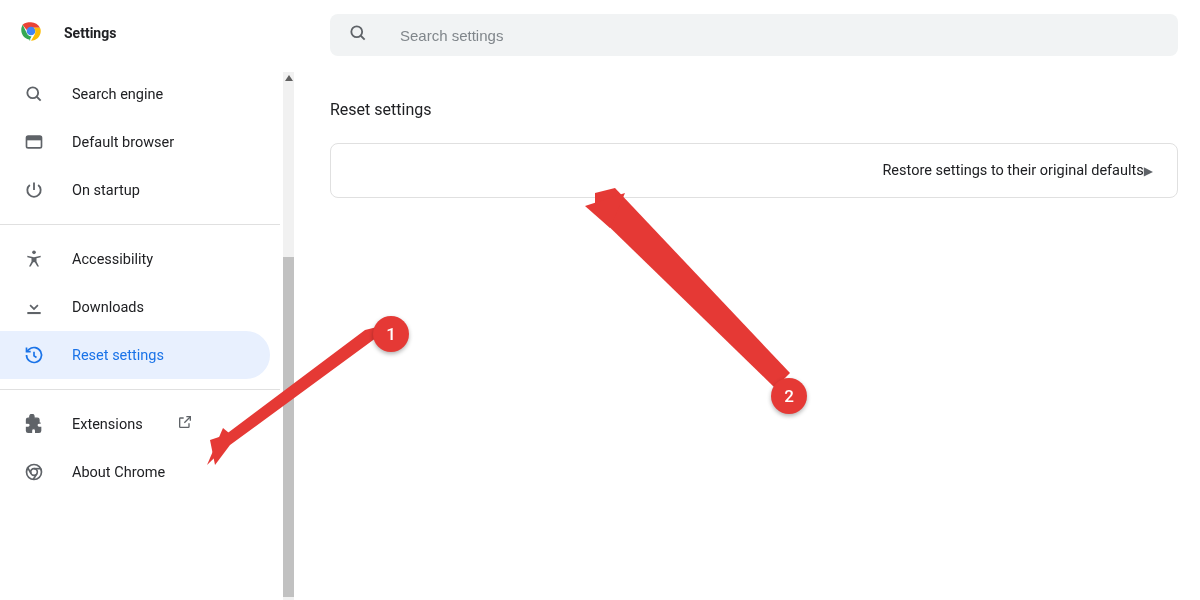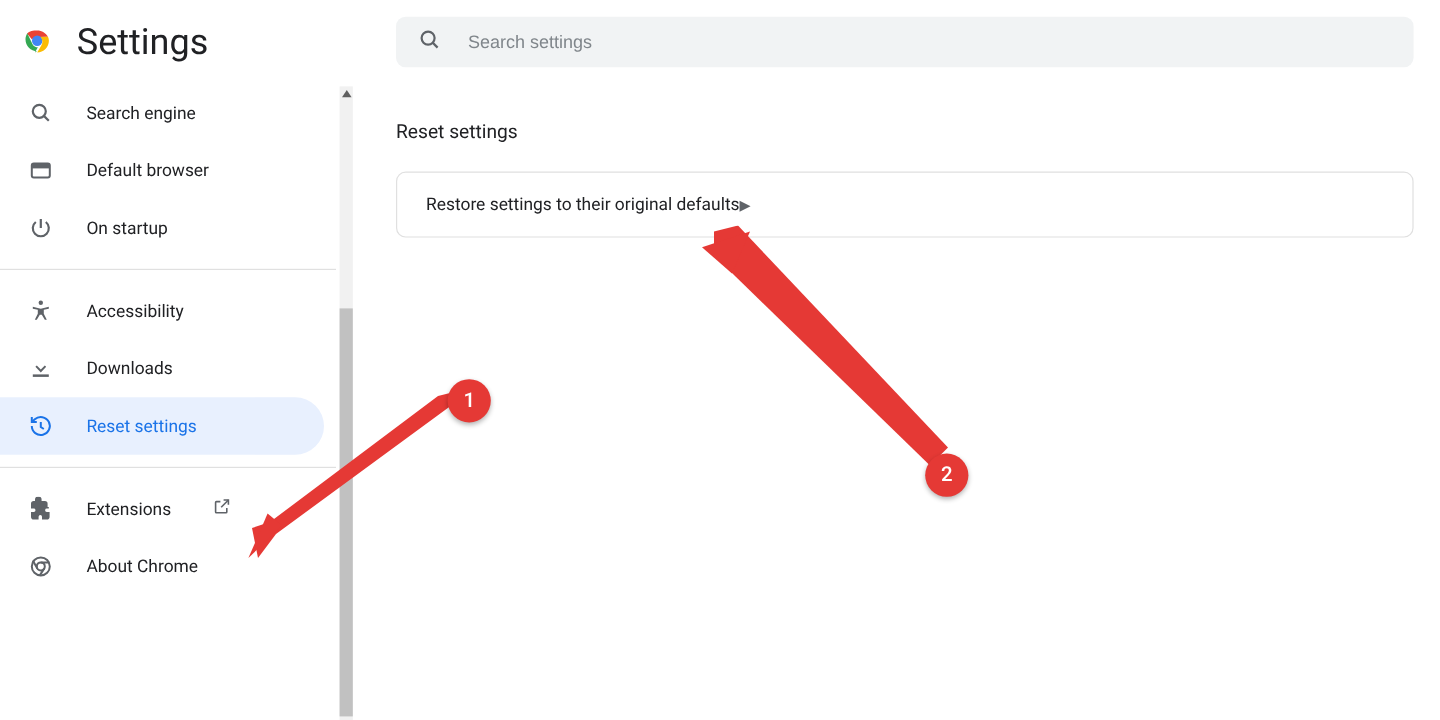--- a/index.html
+++ b/index.html
@@ -15,23 +15,23 @@
     display: flex;
     align-items: center;
     padding: 18px 0 18px 18px;
     gap: 20px;
   }
   .chrome-logo {
     width: 26px;
     height: 26px;
   }
   .app-title {
-    font-size: 30px;
-    color: #202124;
-    font-weight: 400;
+    font-size: 14px;
+    color: #202124;
+    font-weight: 700;
   }
   .sidebar {
     position: absolute;
     left: 0;
     top: 70px;
     width: 280px;
     height: 530px;
   }
   .nav-item {
     display: flex;
@@ -94,21 +94,21 @@
     position: absolute;
     top: 14px;
     left: 330px;
     width: 848px;
     height: 42px;
     background: #f1f3f4;
     border-radius: 8px;
     display: flex;
     align-items: center;
     padding: 0 18px;
-    gap: 22px;
+    gap: 32px;
   }
   .search-icon { color: #5f6368; }
   .search-input {
     border: none;
     background: transparent;
     font-size: 15px;
     flex: 1;
     outline: none;
     color: #202124;
   }
@@ -126,21 +126,21 @@
     margin-bottom: 24px;
   }
   .card {
     border: 1px solid #e0e0e0;
     border-radius: 8px;
     background: #fff;
   }
   .card-row {
     display: flex;
     align-items: center;
-    justify-content: flex-start;
+    justify-content: flex-end;
     padding: 18px 24px;
     cursor: pointer;
     font-size: 14.5px;
     color: #202124;
   }
   .chevron { color: #5f6368; font-size: 12px; }
   .annotation-badge {
     position: absolute;
     width: 36px;
     height: 36px;

